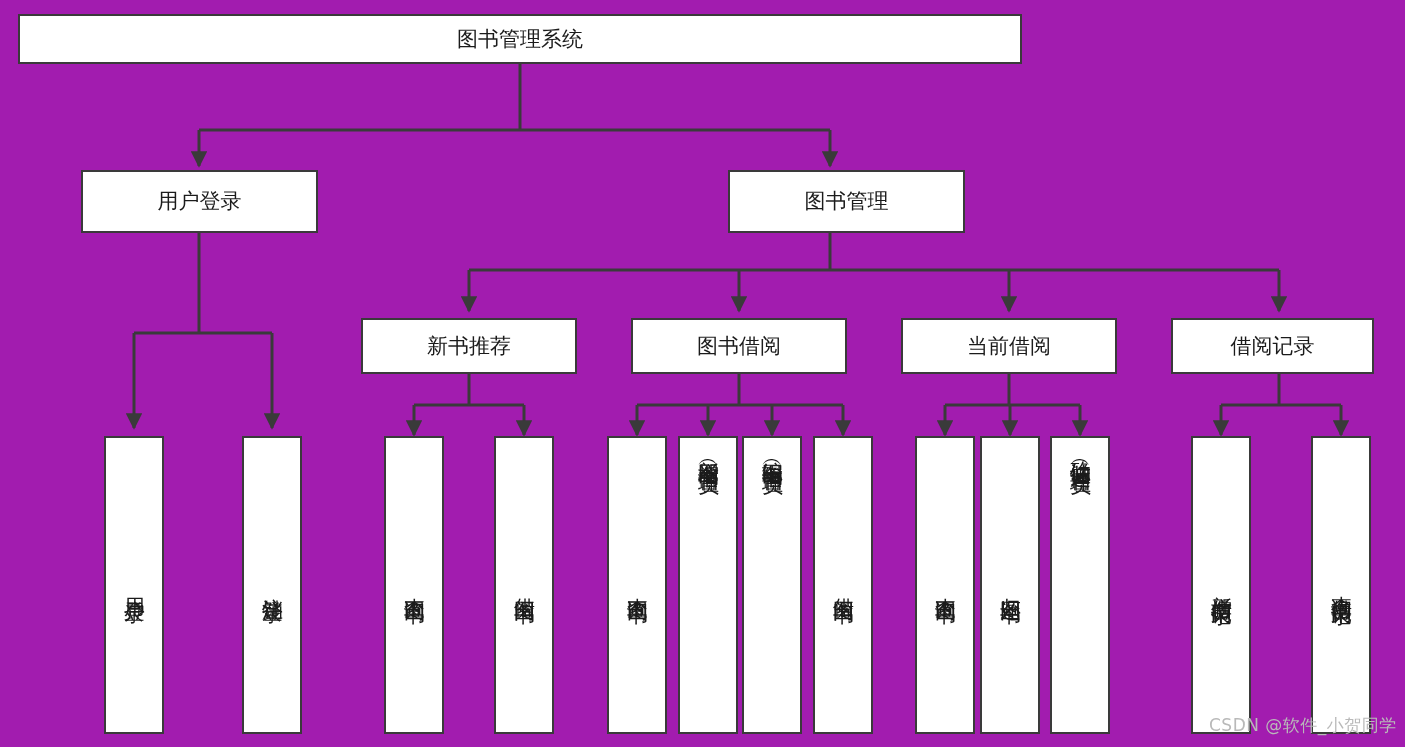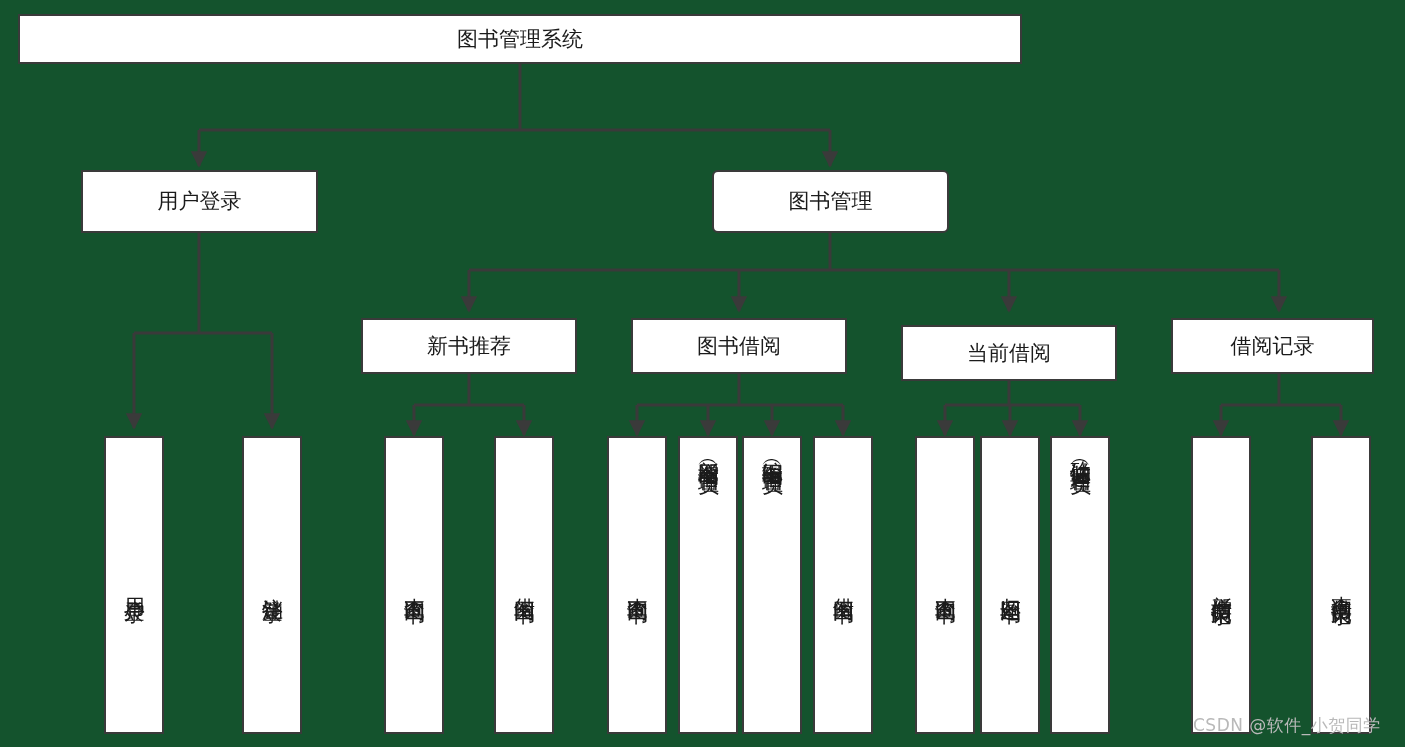--- a/index.html
+++ b/index.html
@@ -7,21 +7,21 @@
     padding: 0;
     background: #ffffff;
   }
   body {
     font-family: "DejaVu Sans", "Liberation Sans", sans-serif;
   }
   #canvas {
     position: relative;
     width: 1405px;
     height: 747px;
-    background: #14532d;
+    background: #a21caf;
     overflow: hidden;
   }
   #diagram-svg {
     position: absolute;
     left: 0;
     top: 0;
     width: 1405px;
     height: 747px;
   }
   .node {
@@ -126,31 +126,31 @@
     </g>
   </svg>
 
   <div class="node h-node" style="left:18px; top:14px; width:1004px; height:50px;">
     <span class="node-label">图书管理系统</span>
   </div>
 
   <div class="node h-node" style="left:81px; top:170px; width:237px; height:63px;">
     <span class="node-label">用户登录</span>
   </div>
-  <div class="node h-node" style="left:712px; top:170px; width:237px; height:63px;border-radius:6px;">
+  <div class="node h-node" style="left:728px; top:170px; width:237px; height:63px;">
     <span class="node-label">图书管理</span>
   </div>
 
   <div class="node h-node" style="left:631px; top:318px; width:216px; height:56px;">
     <span class="node-label">图书借阅</span>
   </div>
   <div class="node h-node" style="left:361px; top:318px; width:216px; height:56px;">
     <span class="node-label">新书推荐</span>
   </div>
-  <div class="node h-node" style="left:901px; top:318px; width:216px; height:56px;margin-top:7px;">
+  <div class="node h-node" style="left:901px; top:318px; width:216px; height:56px;">
     <span class="node-label">当前借阅</span>
   </div>
   <div class="node h-node" style="left:1171px; top:318px; width:203px; height:56px;">
     <span class="node-label">借阅记录</span>
   </div>
 
   <div class="node v-node centered" style="left:104px; top:436px; width:60px; height:298px;">
     <span class="node-label">用户登录</span>
   </div>
   <div class="node v-node centered" style="left:242px; top:436px; width:60px; height:298px;">
@@ -187,15 +187,15 @@
     <span class="node-label">确认归还（管理员）</span>
   </div>
 
   <div class="node v-node centered" style="left:1191px; top:436px; width:60px; height:298px;">
     <span class="node-label">新增借阅记录</span>
   </div>
   <div class="node v-node centered" style="left:1311px; top:436px; width:60px; height:298px;">
     <span class="node-label">查询借阅记录</span>
   </div>
 
-  <div class="watermark" style="left:1193px; top:714px;">CSDN @软件_小贺同学</div>
+  <div class="watermark" style="left:1193px; top:714px;padding-left:16px;">CSDN @软件_小贺同学</div>
 
 </div>
 
 </body></html>

